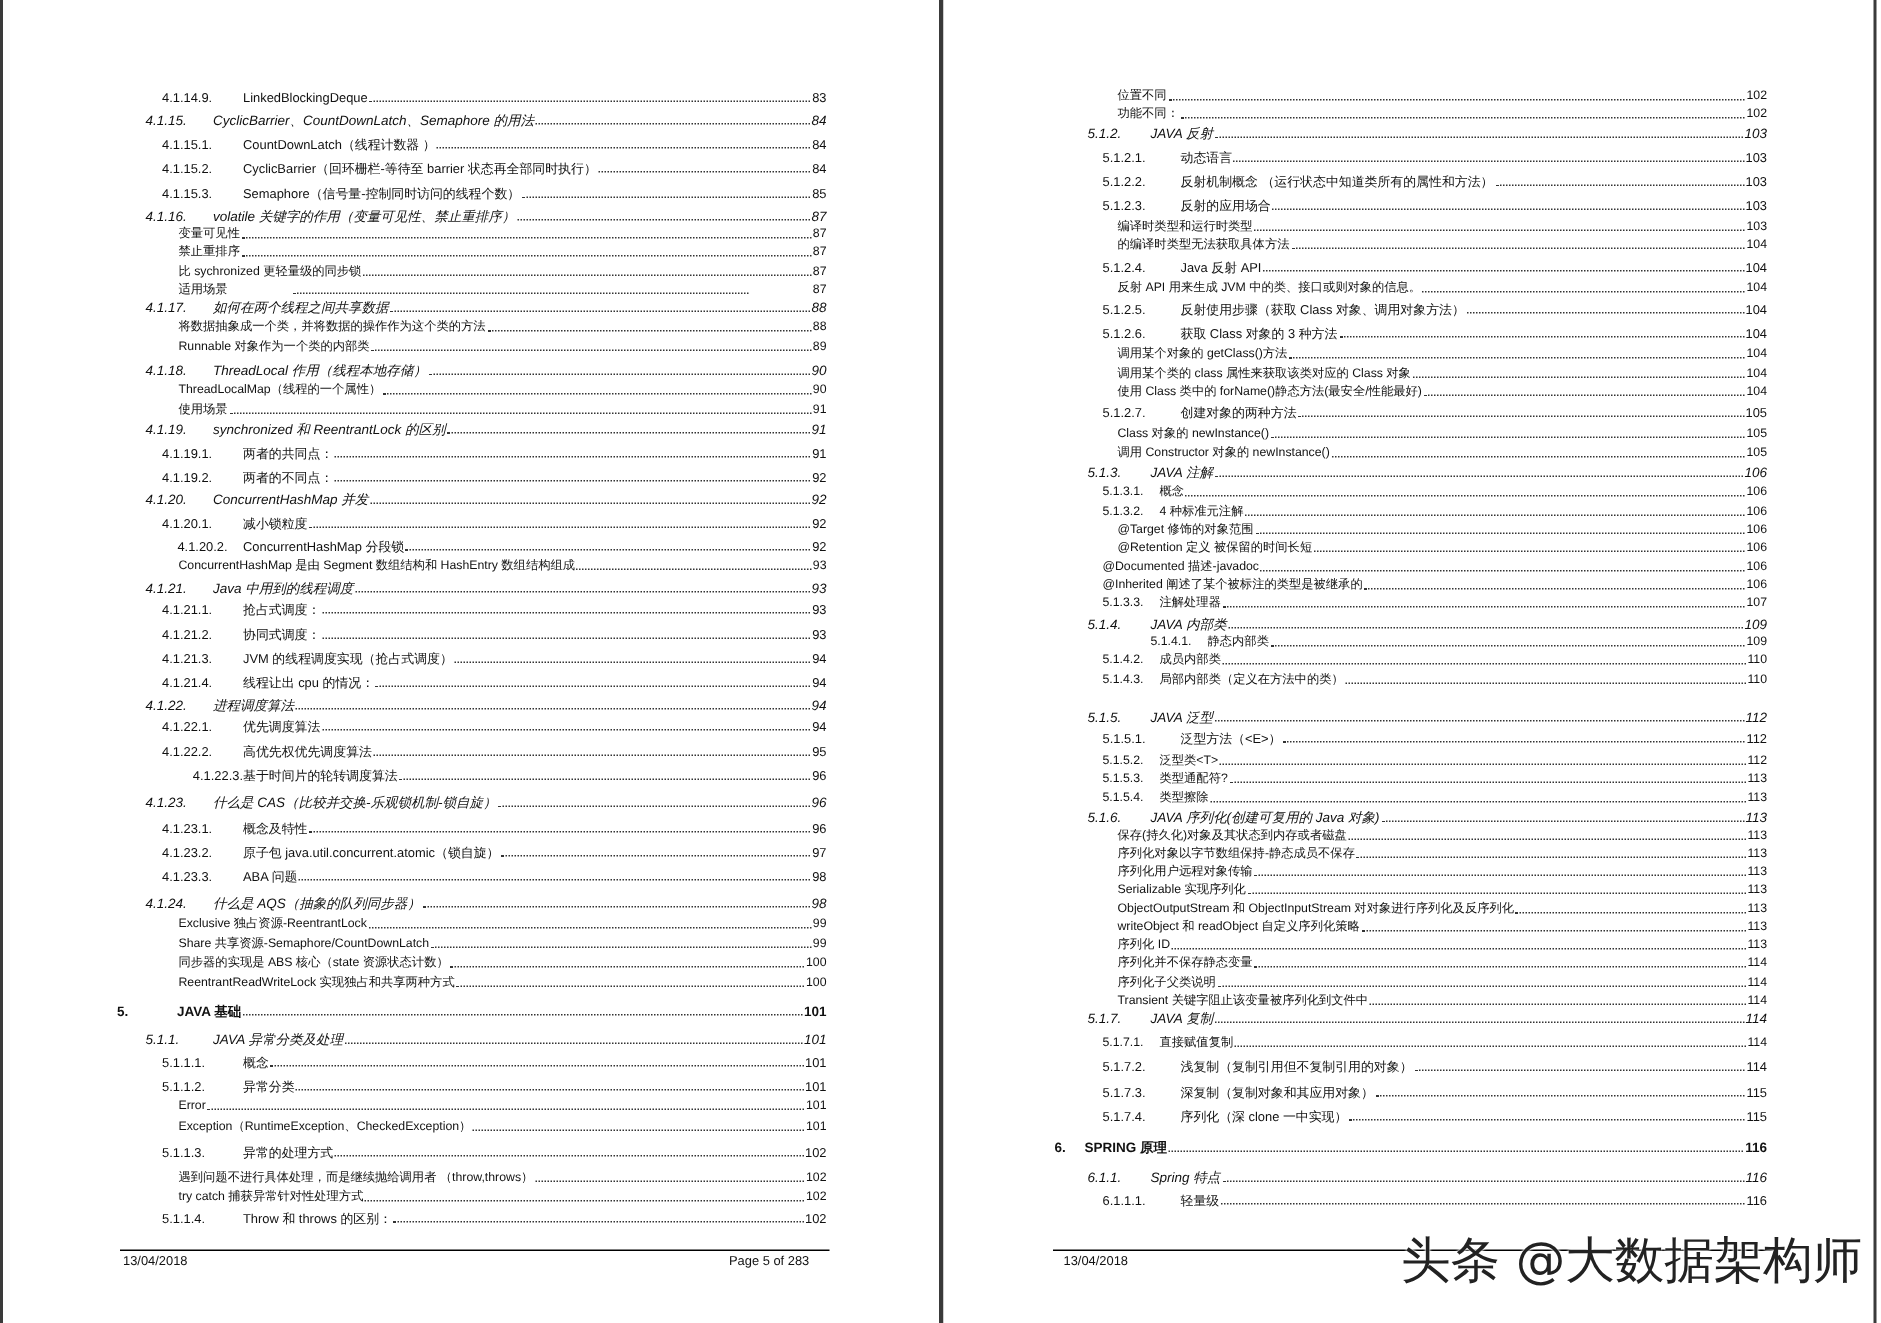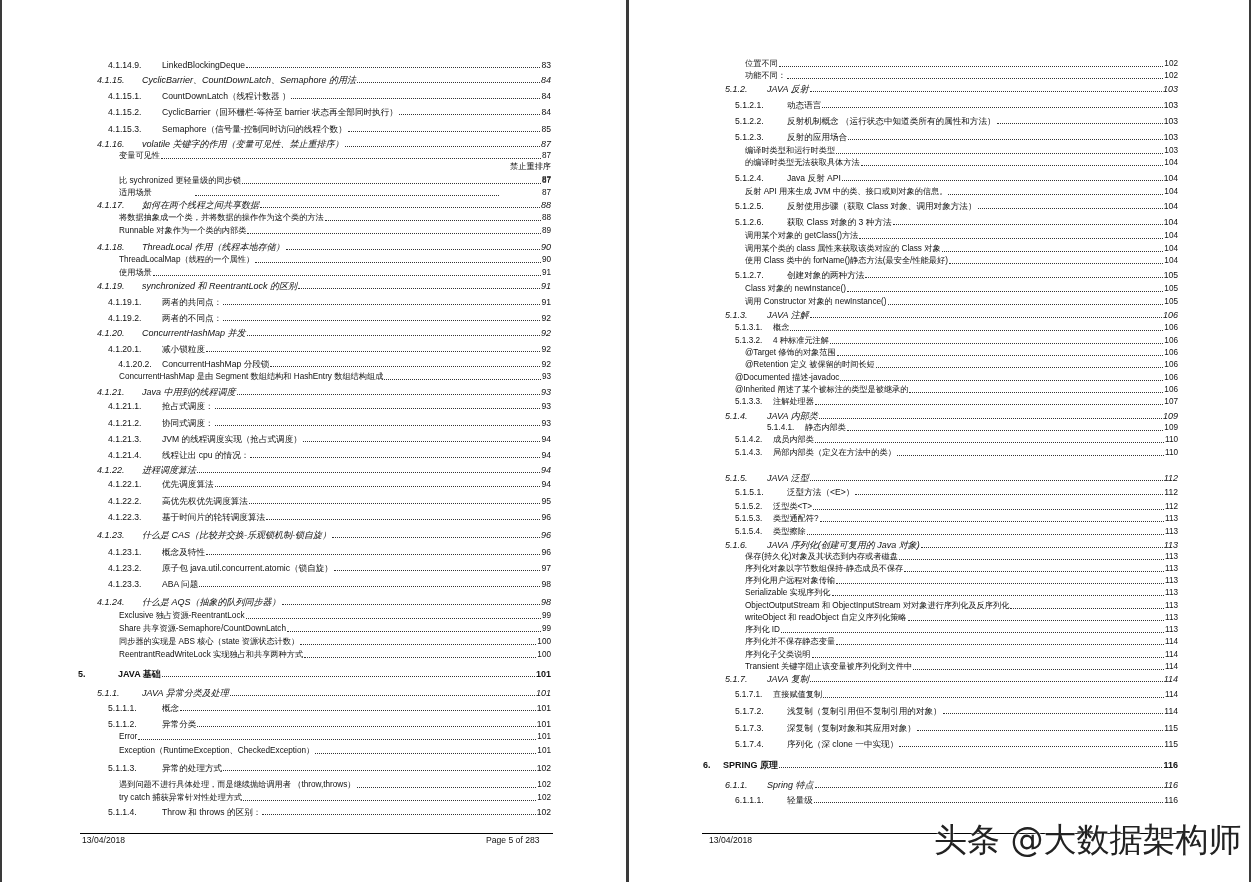--- a/index.html
+++ b/index.html
@@ -76,21 +76,21 @@
         <span class="num" style="width: 45px;">4.1.16.</span>
         <span class="ttl">volatile 关键字的作用（变量可见性、禁止重排序）</span>
         <span class="dots"></span>
         <span class="pg">87</span>
       </div>
       <div class="row lvt" style="left: 117px; width: 432px; top: 150px;">
         <span class="ttl">变量可见性</span>
         <span class="dots"></span>
         <span class="pg">87</span>
       </div>
-      <div class="row lvt" style="left: 117px; width: 432px; top: 162px; flex-direction: column;">
+      <div class="row lvt" style="left: 117px; width: 432px; top: 162px;">
         <span class="ttl">禁止重排序</span>
         <span class="dots"></span>
         <span class="pg">87</span>
       </div>
       <div class="row lvt" style="left: 117px; width: 432px; top: 175px;">
         <span class="ttl">比 sychronized 更轻量级的同步锁</span>
         <span class="dots"></span>
         <span class="pg">87</span>
       </div>
       <div class="row lvt" style="left: 117px; width: 432px; top: 187px; gap: 42px;">
@@ -213,21 +213,21 @@
         <span class="dots"></span>
         <span class="pg">94</span>
       </div>
       <div class="row lv3" style="left: 106px; width: 443px; top: 495px;">
         <span class="num" style="width: 54px;">4.1.22.2.</span>
         <span class="ttl">高优先权优先调度算法</span>
         <span class="dots"></span>
         <span class="pg">95</span>
       </div>
       <div class="row lv3" style="left: 106px; width: 443px; top: 511px;">
-        <span class="num" style="width: 54px;">4.1.22.3.</span>
+        <span class="num" style="width: 54px; text-align: right;">4.1.22.3.</span>
         <span class="ttl">基于时间片的轮转调度算法</span>
         <span class="dots"></span>
         <span class="pg">96</span>
       </div>
       <div class="row lv2" style="left: 95px; width: 454px; top: 529px;">
         <span class="num" style="width: 45px;">4.1.23.</span>
         <span class="ttl">什么是 CAS（比较并交换-乐观锁机制-锁自旋）</span>
         <span class="dots"></span>
         <span class="pg">96</span>
       </div>

